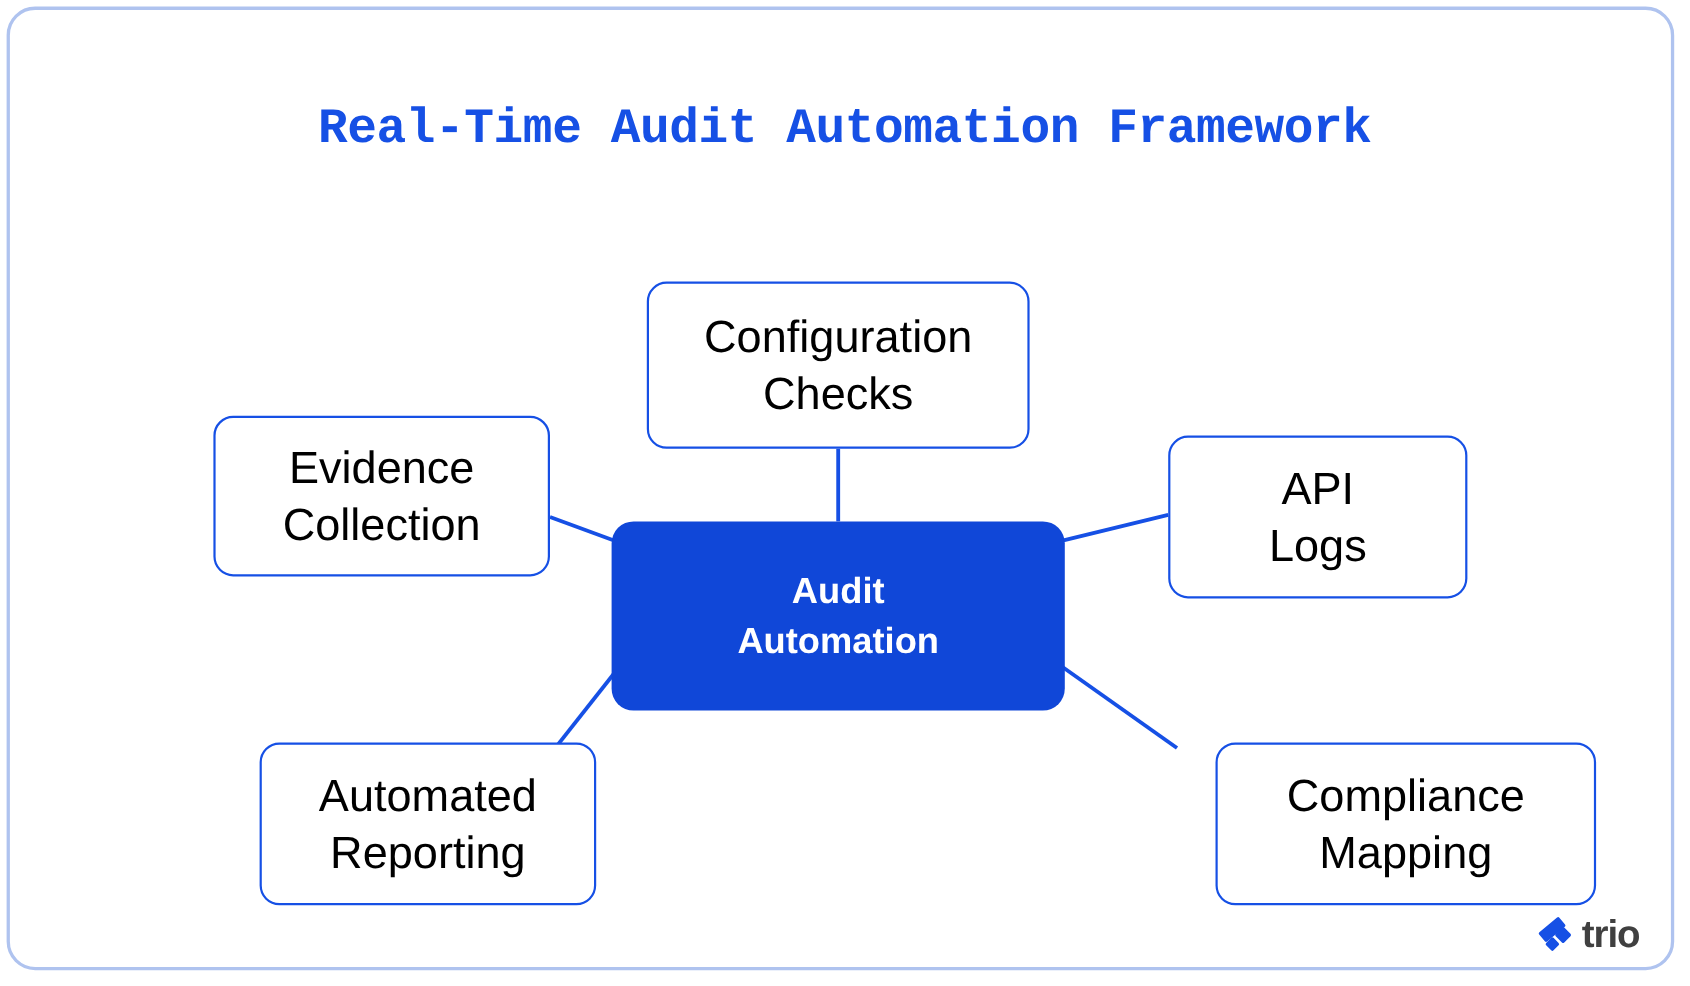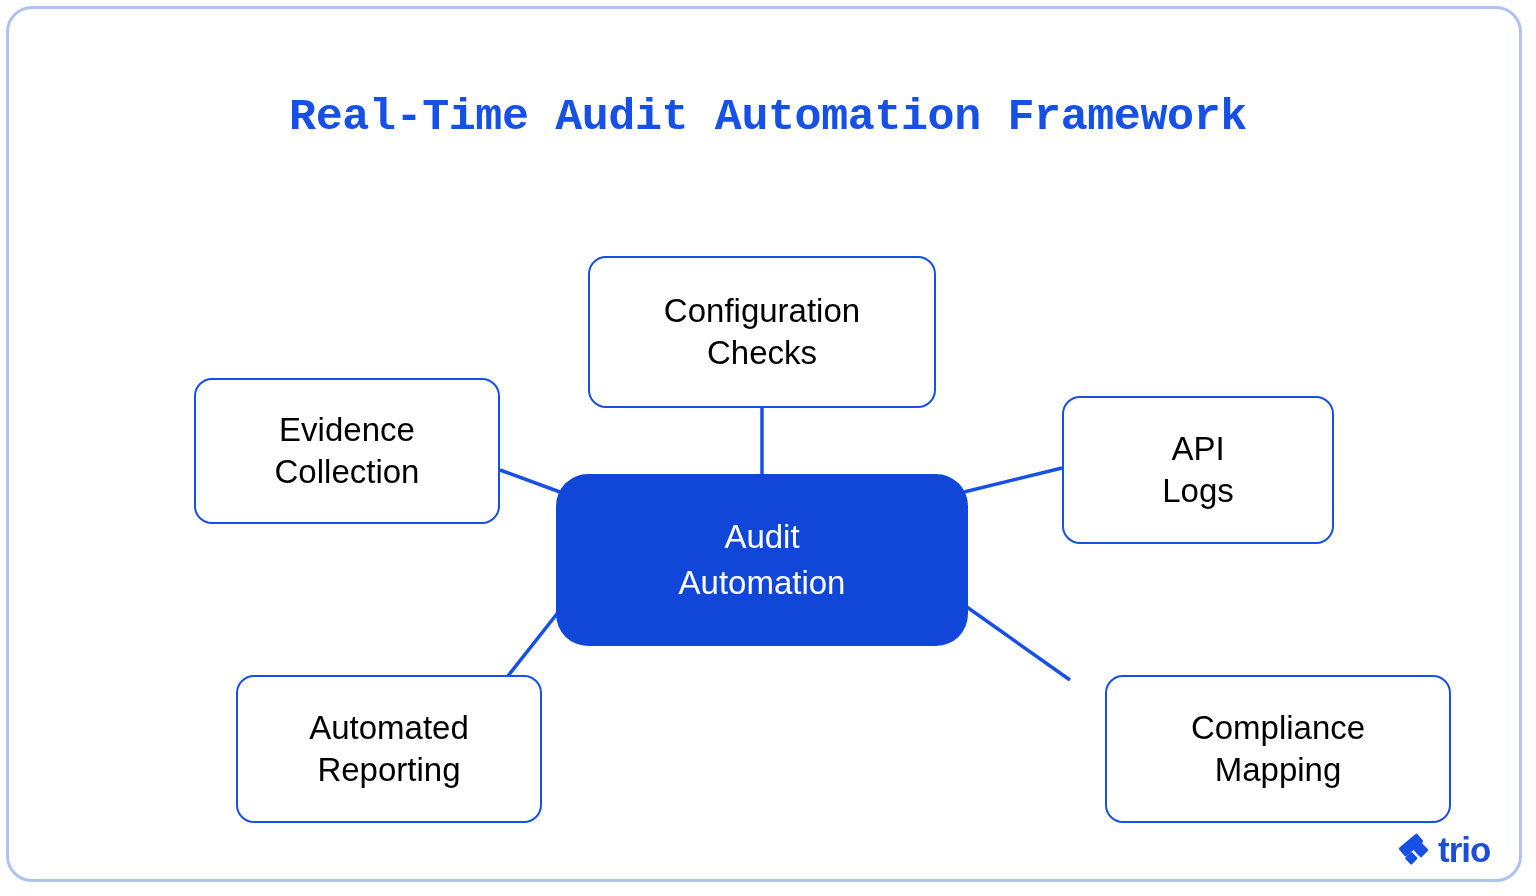--- a/index.html
+++ b/index.html
@@ -61,45 +61,45 @@
     position: absolute;
     box-sizing: border-box;
     background: #ffffff;
     border: 2.5px solid #1650E5;
     border-radius: 18px;
     display: flex;
     align-items: center;
     justify-content: center;
     text-align: center;
     color: #000000;
-    font-size: 33px;
+    font-size: 41px;
     line-height: 1.28;
     font-weight: 400;
     z-index: 2;
     font-family: "Liberation Sans", sans-serif;
   }
   .node-label {
     display: block;
     white-space: pre-line;
     padding: 0 10px;
   }
 
   .node-center {
     position: absolute;
     box-sizing: border-box;
     background: #1047D8;
     border: none;
-    border-radius: 32px;
+    border-radius: 20px;
     display: flex;
     align-items: center;
     justify-content: center;
     text-align: center;
     color: #ffffff;
     font-size: 33px;
-    font-weight: 400;
+    font-weight: 700;
     line-height: 1.38;
     z-index: 3;
     font-family: "Liberation Sans", sans-serif;
   }
 
   
   #node-config      { left: 588px;  top: 256px; width: 348px; height: 152px; }
   #node-evidence    { left: 194px;  top: 378px; width: 306px; height: 146px; }
   #node-api         { left: 1062px; top: 396px; width: 272px; height: 148px; }
   #node-reporting   { left: 194px;  top: 675px; width: 306px; height: 148px; margin-left: 42px; }
@@ -113,21 +113,21 @@
     top: 824px;
     width: 112px;
     height: 50px;
     z-index: 4;
     display: flex;
     align-items: center;
   }
   .logo-wordmark {
     font-size: 35px;
     font-weight: 700;
-    color: #1d4ed8;
+    color: #404040;
     letter-spacing: -1px;
     line-height: 1;
     margin-left: 2px;
     font-family: "Liberation Sans", sans-serif;
   }
 </style>
 </head>
 <body>
 
 <div id="canvas">

